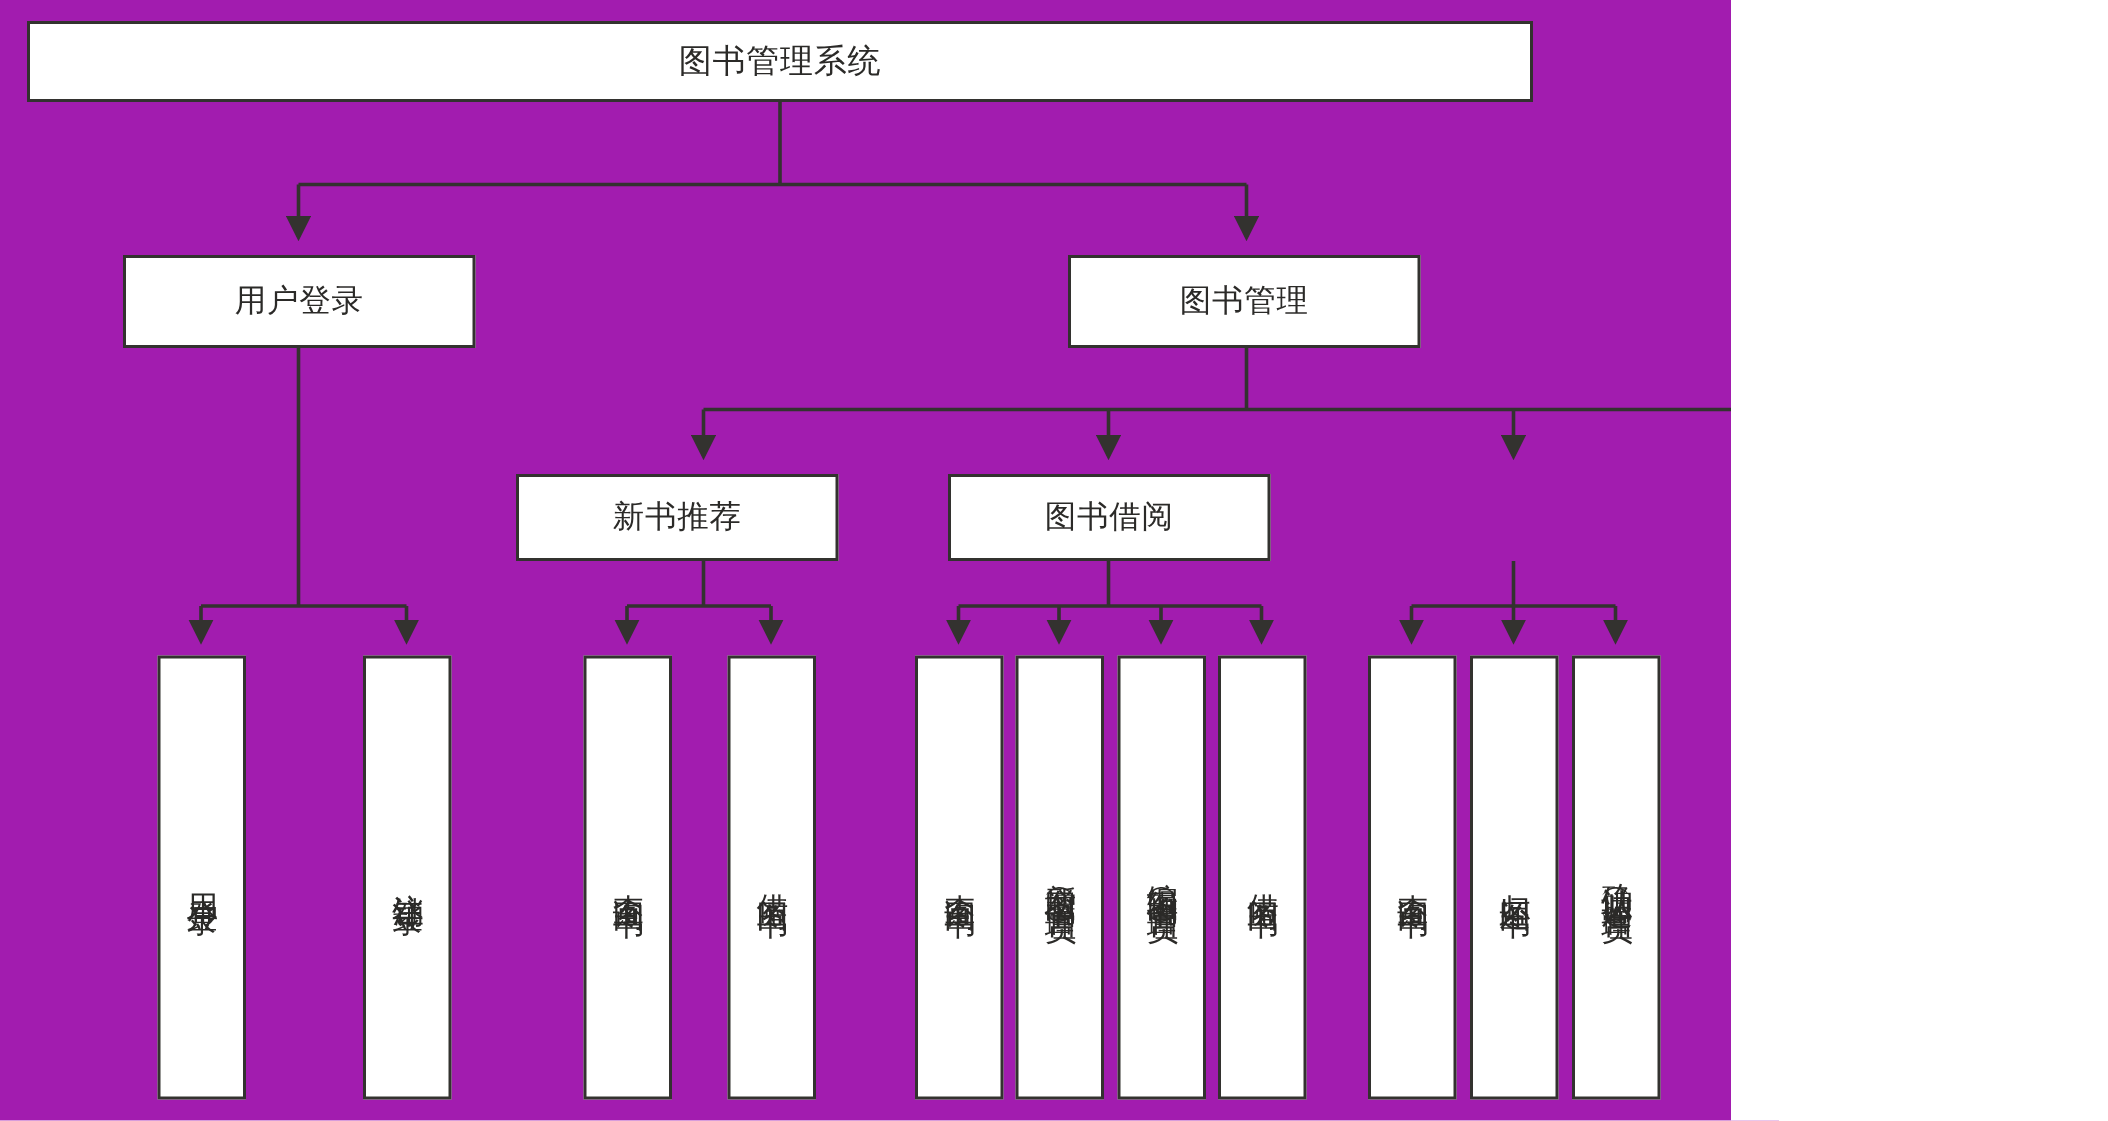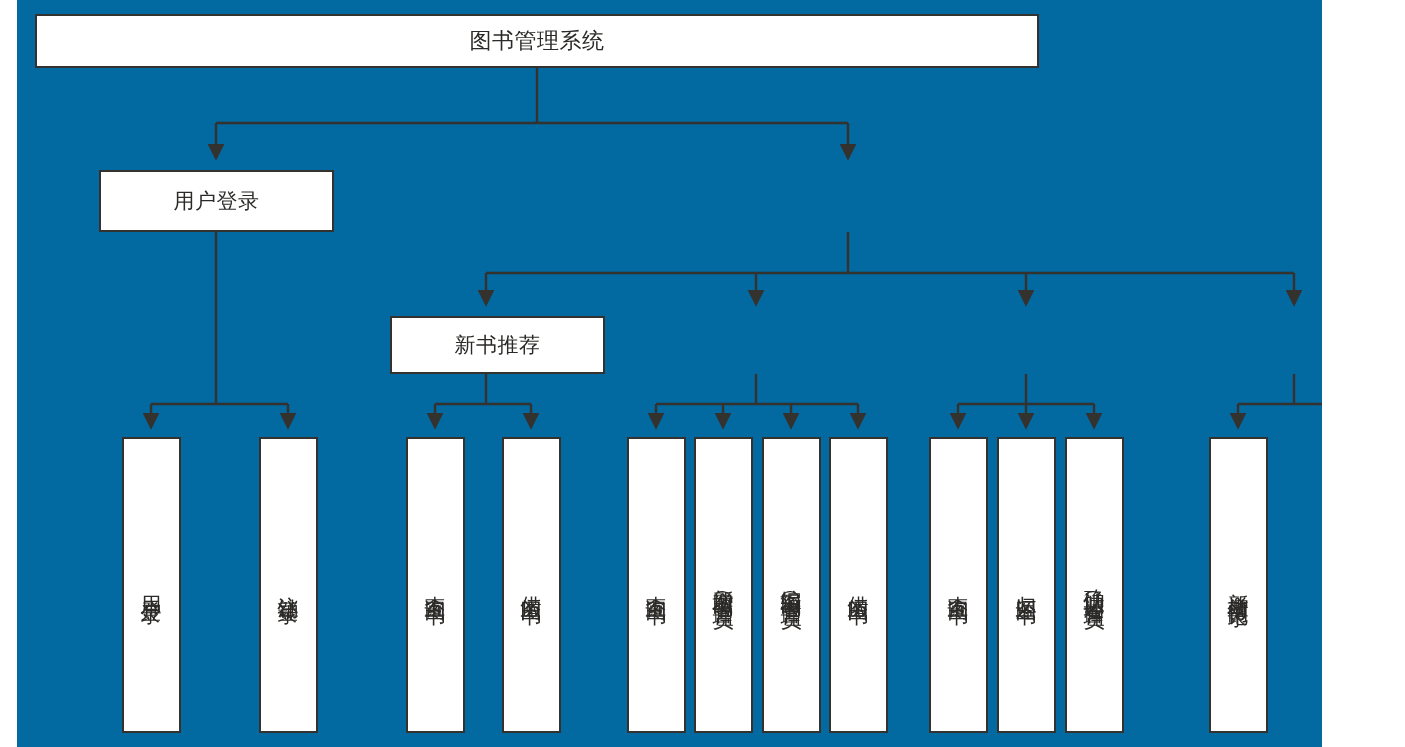--- a/index.html
+++ b/index.html
@@ -5,25 +5,24 @@
   html, body {
     margin: 0;
     padding: 0;
     background: #ffffff;
   }
   body {
     font-family: "Liberation Sans", "DejaVu Sans", sans-serif;
   }
   #canvas {
     position: relative;
-    width: 1305px;
+    width: 1154px;
     height: 747px;
-    background: #0369a1;
+    background: #a21caf;
     overflow: hidden;
-    margin-left: 17px;
   }
   svg.edges {
     position: absolute;
     left: 0;
     top: 0;
     width: 1405px;
     height: 747px;
     pointer-events: none;
   }
   .node {
@@ -126,23 +125,29 @@
     </g>
   </svg>
 
   <div class="node horiz root" style="left:18px; top:14px; width:1004px; height:54px;">
     <span class="lbl">图书管理系统</span>
   </div>
 
   <div class="node horiz" style="left:82px; top:170px; width:235px; height:62px;">
     <span class="lbl">用户登录</span>
   </div>
+  <div class="node horiz" style="left:712px; top:170px; width:235px; height:62px;">
+    <span class="lbl">图书管理</span>
+  </div>
 
-  <div class="node horiz" style="left:373px; top:316px; width:215px; height:58px;justify-content:center;">
+  <div class="node horiz" style="left:344px; top:316px; width:215px; height:58px;justify-content:center;">
     <span class="lbl">新书推荐</span>
+  </div>
+  <div class="node horiz" style="left:632px; top:316px; width:215px; height:58px;">
+    <span class="lbl">图书借阅</span>
   </div>
 
   <div class="node vert" style="left:105px; top:437px; width:59px; height:296px;">
     <span class="lbl">用户登录</span>
   </div>
   <div class="node vert" style="left:242px; top:437px; width:59px; height:296px;">
     <span class="lbl">注销登录</span>
   </div>
 
   <div class="node vert" style="left:389px; top:437px; width:59px; height:296px;">

